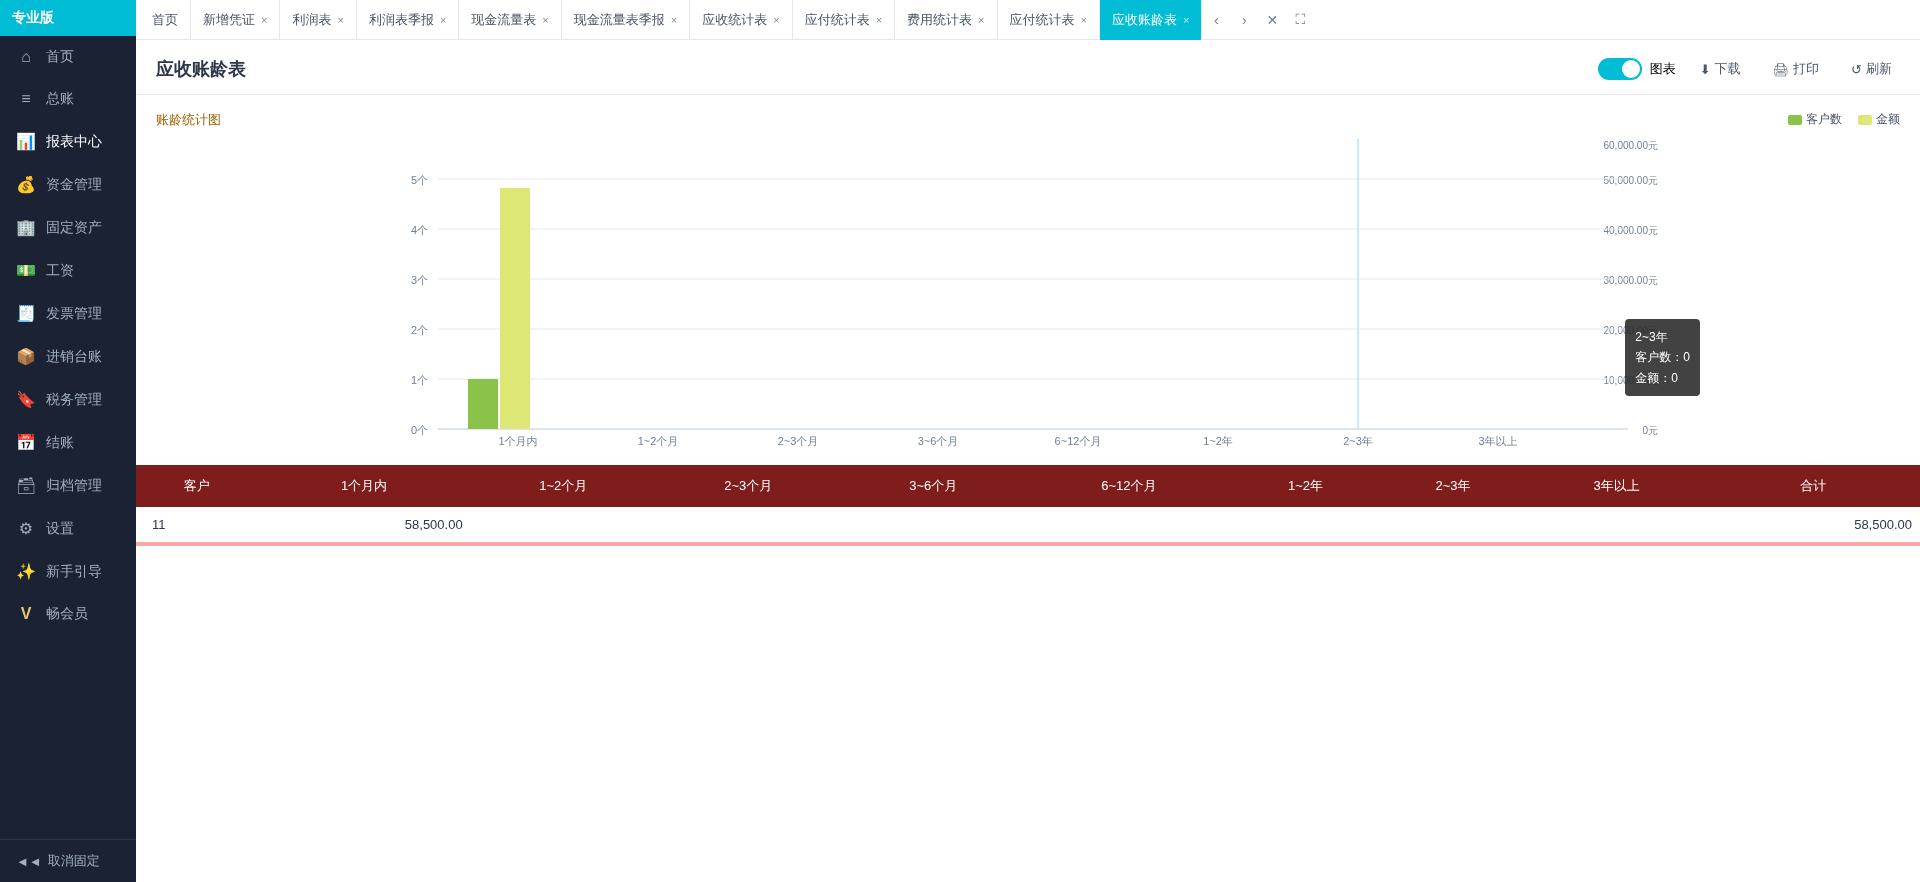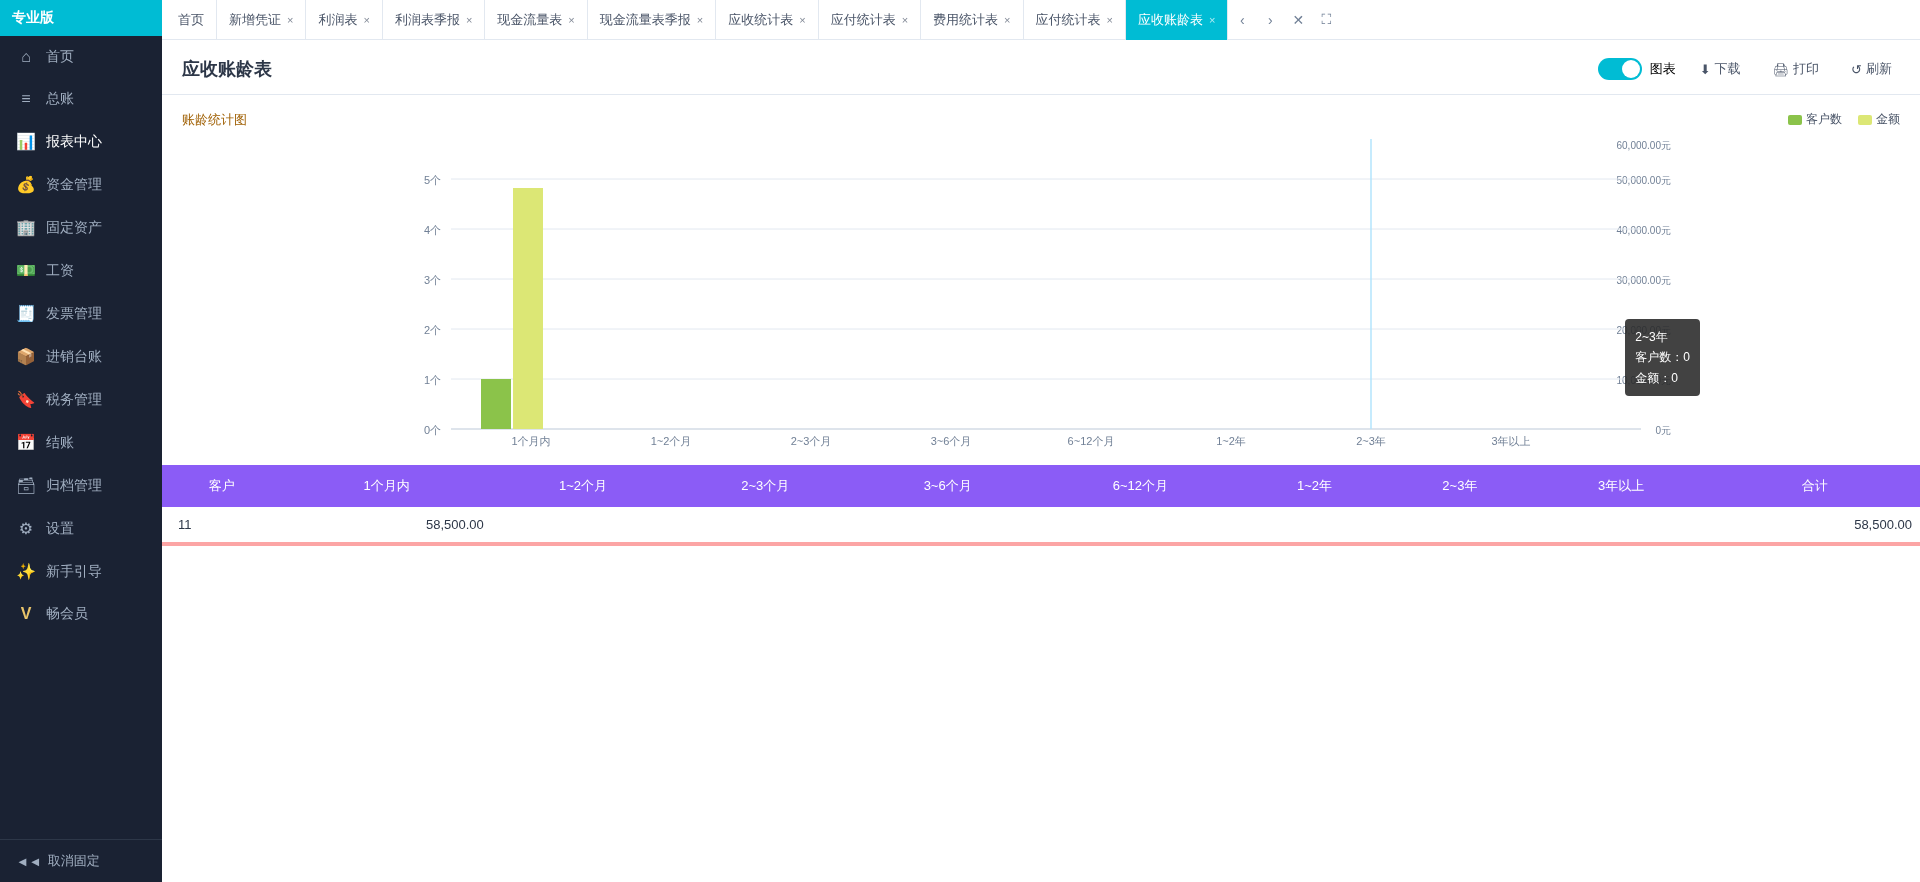--- a/index.html
+++ b/index.html
@@ -1,20 +1,20 @@
 <!DOCTYPE html>
 <html><head>
   <meta charset="utf-8">
   <style>
     * { box-sizing: border-box; margin: 0; padding: 0; }
     body { font-family: 'Microsoft YaHei', Arial, sans-serif; font-size: 13px; background: #f0f2f5; display: flex; height: 882px; overflow: hidden; }
 
     
     .sidebar {
-      width: 162px;
+      width: 136px;
       background: #1a2233;
       display: flex;
       flex-direction: column;
       height: 100%;
       flex-shrink: 0;
     }
     .sidebar-logo {
       background: #00bcd4;
       height: 36px;
       display: flex;
@@ -217,21 +217,21 @@
     
     .table-area {
       padding: 0 0 20px;
       background: white;
     }
     .data-table {
       width: 100%;
       border-collapse: collapse;
     }
     .data-table thead tr {
-      background: #8b5cf6;
+      background: #7f1d1d;
       color: white;
     }
     .data-table thead th {
       padding: 12px 8px;
       text-align: center;
       font-weight: normal;
       font-size: 13px;
       border: none;
     }
     .data-table tbody tr {

